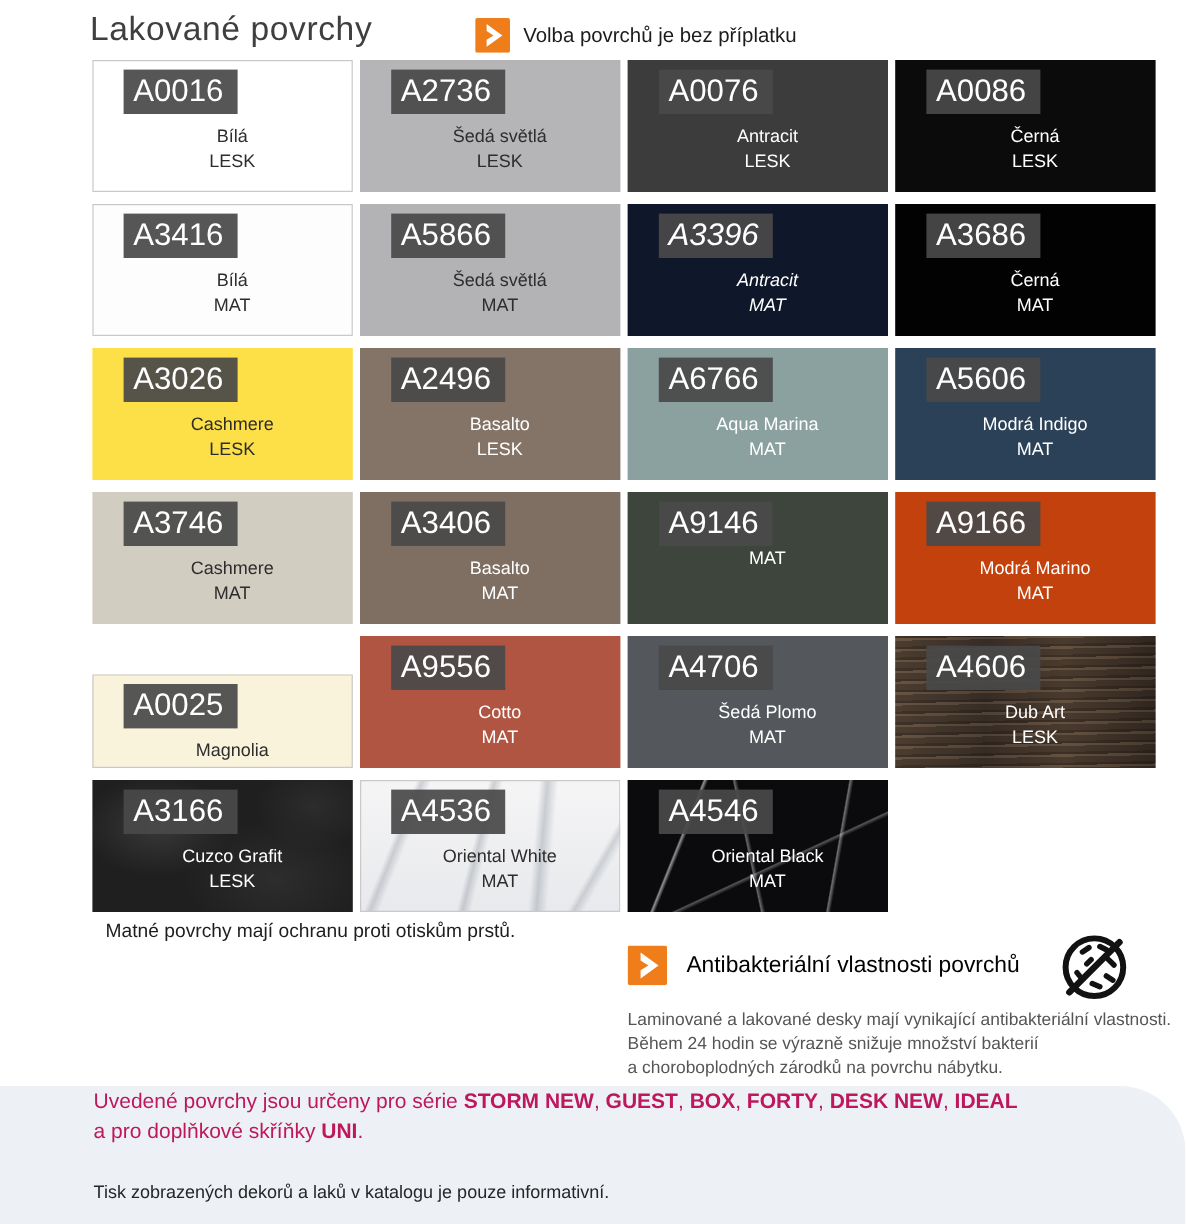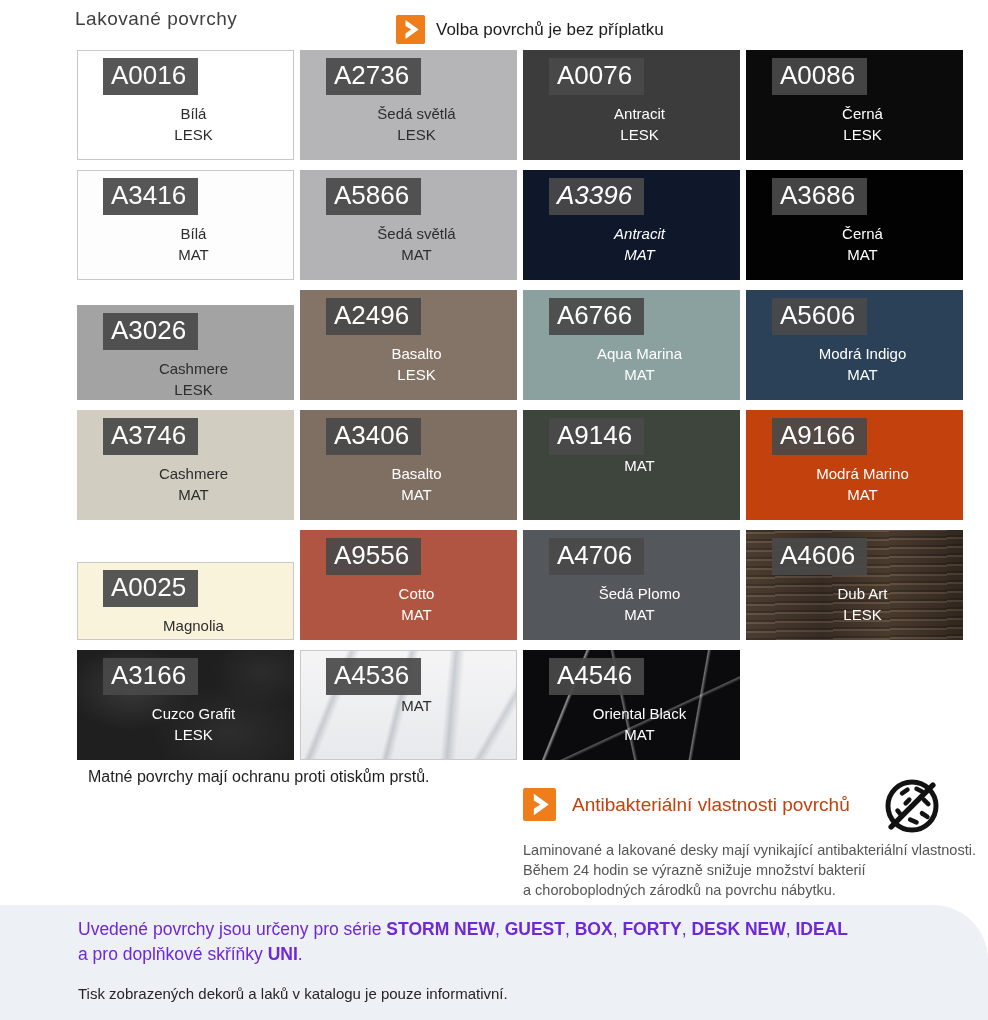--- a/index.html
+++ b/index.html
@@ -2,21 +2,21 @@
 <html lang="cs"><head>
 <meta charset="utf-8">
 <style>
   html,body{margin:0;padding:0;background:#fff;}
   #page{
     position:relative;width:988px;height:1020px;overflow:hidden;background:#ffffff;
     font-family:"Liberation Sans", sans-serif;color:#222;
   }
   
   #page-title{
-    position:absolute;left:75px;top:8px;font-size:19px;font-weight:300;
+    position:absolute;left:75px;top:8px;font-size:28px;font-weight:300;
     color:#3f3f3f;letter-spacing:.5px;
   }
   .info-banner{position:absolute;left:396px;top:15px;display:flex;align-items:center;gap:11px;}
   .arrow-ico{width:29px;height:29px;flex:0 0 auto;display:block;}
   .info-banner .lbl{font-size:17px;color:#1c1c1c;}
   
   #swatch-grid{
     position:absolute;left:77px;top:50px;width:886px;
     display:grid;grid-template-columns:repeat(4,217px);grid-auto-rows:110px;gap:10px 6px;
   }
@@ -48,29 +48,29 @@
   .tex-marble-black{background:
     linear-gradient(112deg, transparent 24%, rgba(255,255,255,.55) 24.6%, transparent 25.8%),
     linear-gradient(78deg,  transparent 46%, rgba(255,255,255,.38) 46.5%, transparent 47.8%),
     linear-gradient(155deg, transparent 60%, rgba(255,255,255,.30) 60.6%, transparent 62.2%),
     linear-gradient(100deg, transparent 78%, rgba(255,255,255,.42) 78.5%, transparent 79.8%),
     #0b0b0d;}
   
   #matte-caption{position:absolute;left:78px;top:768px;font-size:16px;color:#1e1e1e;margin-left:10px;}
   #ab-head{position:absolute;left:523px;top:788px;display:flex;align-items:center;gap:16px;}
   #ab-head .arrow-ico{width:33px;height:33px;}
-  #ab-head .lbl{font-size:19px;color:#c2410c;}
+  #ab-head .lbl{font-size:19px;color:#000000;}
   #ab-text{position:absolute;left:523px;top:840px;width:460px;font-size:14.5px;line-height:20px;color:#555;}
   #bacteria-ico{position:absolute;left:883px;top:777px;}
   
   #footer-band{
     position:absolute;left:0;top:905px;width:988px;height:115px;
     background:#edf1f5;border-top-right-radius:55px;
   }
-  #footer-series{position:absolute;left:78px;top:12px;font-size:17.5px;line-height:25px;color:#6d28d9;width:840px;}
+  #footer-series{position:absolute;left:78px;top:0;font-size:17.5px;line-height:25px;color:#be185d;width:840px;}
   #footer-series b{font-weight:700;}
   #footer-note{position:absolute;left:78px;top:80px;font-size:15px;color:#262626;}
 </style>
 </head>
 <body>
 
 <div id="page">
 
   <div id="page-title">Lakované povrchy</div>
 
@@ -84,34 +84,34 @@
 
   <div id="swatch-grid">
       <div class="swatch dark-text bordered" style="background: rgb(255, 255, 255);"><div class="code">A0016</div><div class="name">Bílá</div><div class="finish">LESK</div></div>
       <div class="swatch dark-text" style="background: rgb(181, 181, 183);"><div class="code">A2736</div><div class="name">Šedá světlá</div><div class="finish">LESK</div></div>
       <div class="swatch light-text" style="background: rgb(60, 60, 60);"><div class="code">A0076</div><div class="name">Antracit</div><div class="finish">LESK</div></div>
       <div class="swatch light-text" style="background: rgb(11, 11, 11);"><div class="code">A0086</div><div class="name">Černá</div><div class="finish">LESK</div></div>
       <div class="swatch dark-text bordered" style="background: rgb(253, 253, 253);"><div class="code">A3416</div><div class="name">Bílá</div><div class="finish">MAT</div></div>
       <div class="swatch dark-text" style="background: rgb(179, 179, 181);"><div class="code">A5866</div><div class="name">Šedá světlá</div><div class="finish">MAT</div></div>
       <div class="swatch light-text" style="background: #0f172a; font-style: italic;"><div class="code">A3396</div><div class="name">Antracit</div><div class="finish">MAT</div></div>
       <div class="swatch light-text" style="background: rgb(2, 2, 2);"><div class="code">A3686</div><div class="name">Černá</div><div class="finish">MAT</div></div>
-      <div class="swatch dark-text" style="background: #a3a3a3; margin-top: 15px;"><div class="code">A3026</div><div class="name">Cashmere</div><div class="finish">LESK</div></div>
+      <div class="swatch dark-text" style="background: #fde047;"><div class="code">A3026</div><div class="name">Cashmere</div><div class="finish">LESK</div></div>
       <div class="swatch light-text" style="background: rgb(132, 116, 103);"><div class="code">A2496</div><div class="name">Basalto</div><div class="finish">LESK</div></div>
       <div class="swatch light-text" style="background: rgb(139, 161, 159);"><div class="code">A6766</div><div class="name">Aqua Marina</div><div class="finish">MAT</div></div>
       <div class="swatch light-text" style="background: rgb(43, 65, 88);"><div class="code">A5606</div><div class="name">Modrá Indigo</div><div class="finish">MAT</div></div>
       <div class="swatch dark-text" style="background: rgb(210, 205, 193);"><div class="code">A3746</div><div class="name">Cashmere</div><div class="finish">MAT</div></div>
       <div class="swatch light-text" style="background: rgb(127, 111, 99);"><div class="code">A3406</div><div class="name">Basalto</div><div class="finish">MAT</div></div>
       <div class="swatch light-text" style="background: rgb(62, 69, 61);"><div class="code">A9146</div><div class="finish">MAT</div></div>
       <div class="swatch light-text" style="background: #c2410c;"><div class="code">A9166</div><div class="name">Modrá Marino</div><div class="finish">MAT</div></div>
       <div class="swatch dark-text bordered" style="background: rgb(250, 243, 220); margin-top: 32px;"><div class="code">A0025</div><div class="name">Magnolia</div><div class="finish">LESK</div></div>
       <div class="swatch light-text" style="background: rgb(176, 85, 65);"><div class="code">A9556</div><div class="name">Cotto</div><div class="finish">MAT</div></div>
       <div class="swatch light-text" style="background: rgb(84, 88, 92);"><div class="code">A4706</div><div class="name">Šedá Plomo</div><div class="finish">MAT</div></div>
       <div class="swatch light-text tex-wood"><div class="code">A4606</div><div class="name">Dub Art</div><div class="finish">LESK</div></div>
       <div class="swatch light-text tex-graphite"><div class="code">A3166</div><div class="name">Cuzco Grafit</div><div class="finish">LESK</div></div>
-      <div class="swatch dark-text tex-marble-white bordered"><div class="code">A4536</div><div class="finish">MAT</div></div>
+      <div class="swatch dark-text tex-marble-white bordered"><div class="code">A4536</div><div class="name">Oriental White</div><div class="finish">MAT</div></div>
       <div class="swatch light-text tex-marble-black"><div class="code">A4546</div><div class="name">Oriental Black</div><div class="finish">MAT</div></div>
     </div>
 
   <div id="matte-caption">Matné povrchy mají ochranu proti otiskům prstů.</div>
 
   <div id="ab-head">
     <svg class="arrow-ico" viewBox="0 0 32 32">
       <rect width="32" height="32" rx="2" fill="#ee7d1a"></rect>
       <path d="M10.5 5.5 L25 16 L10.5 26.5 L10.5 20 L16.8 16 L10.5 12 Z" fill="#ffffff"></path>
     </svg>

